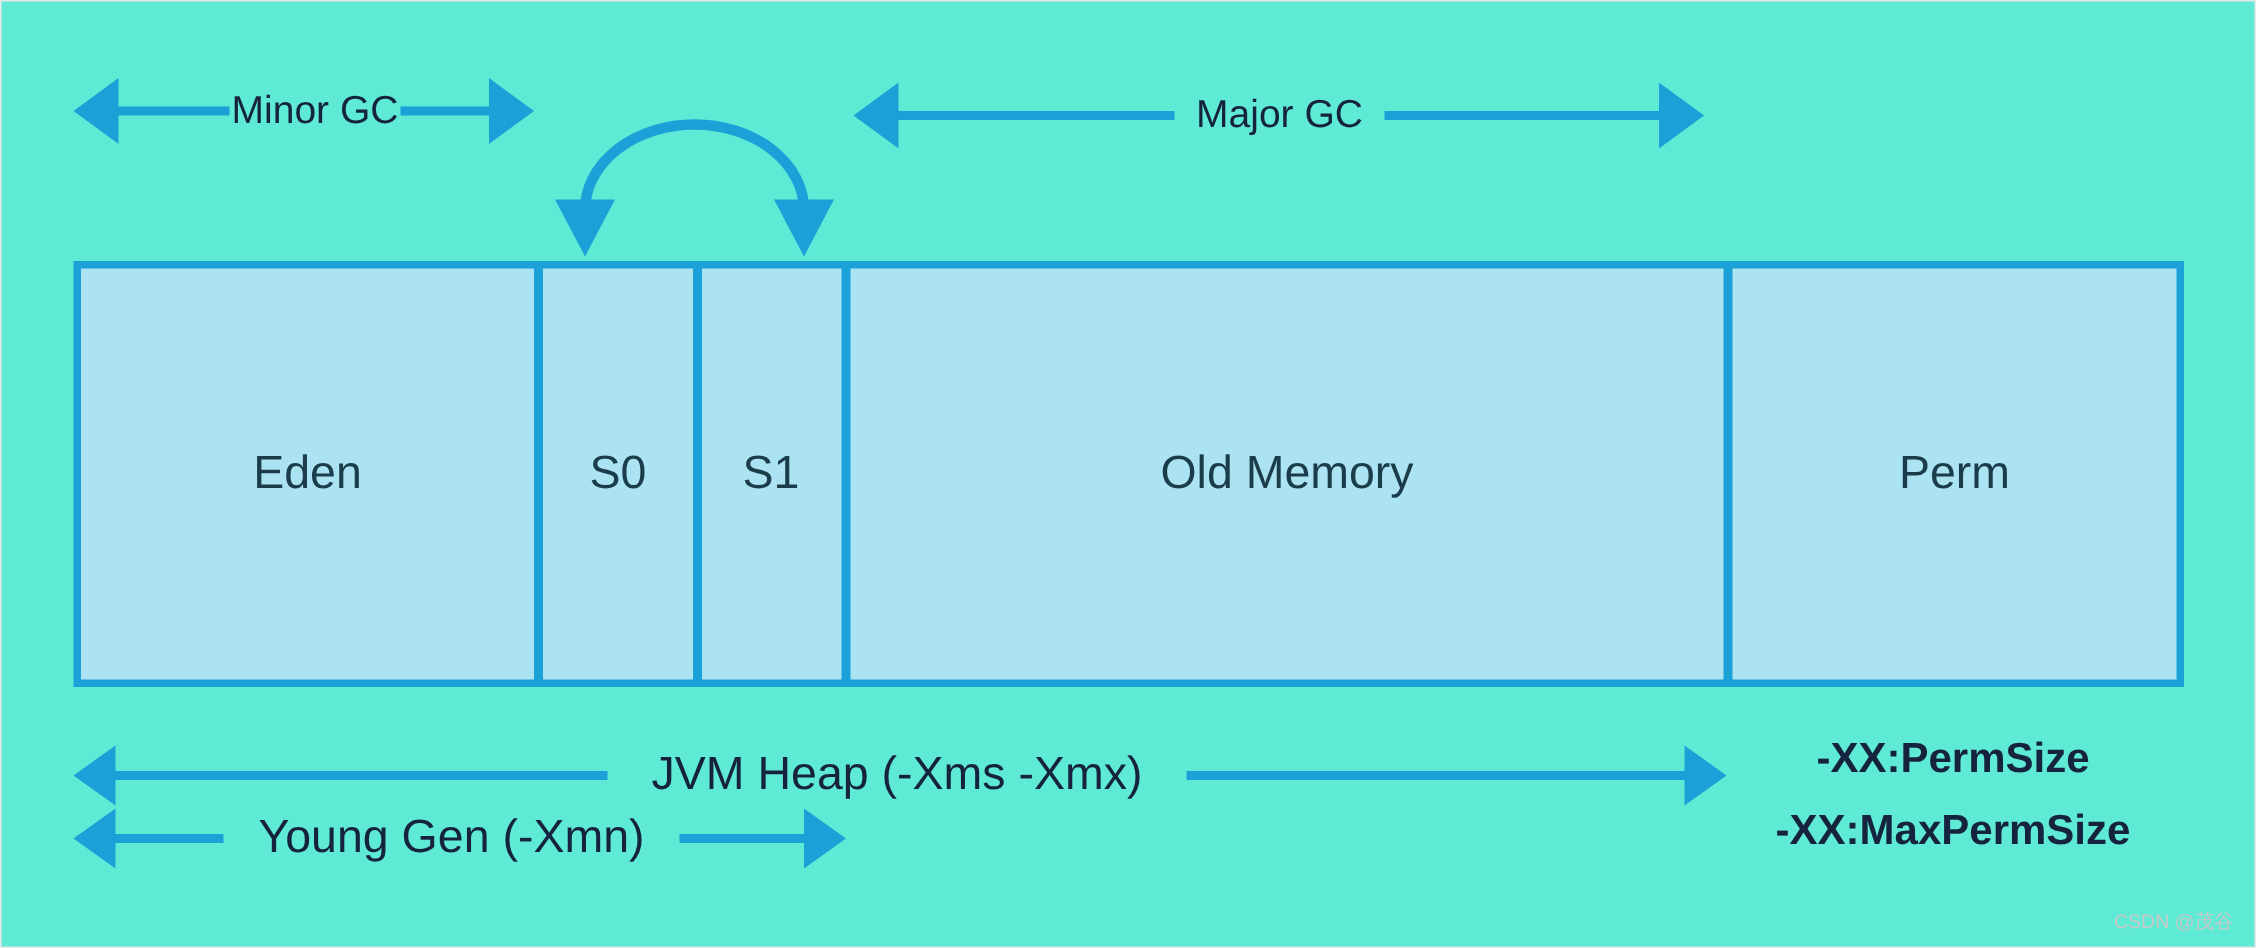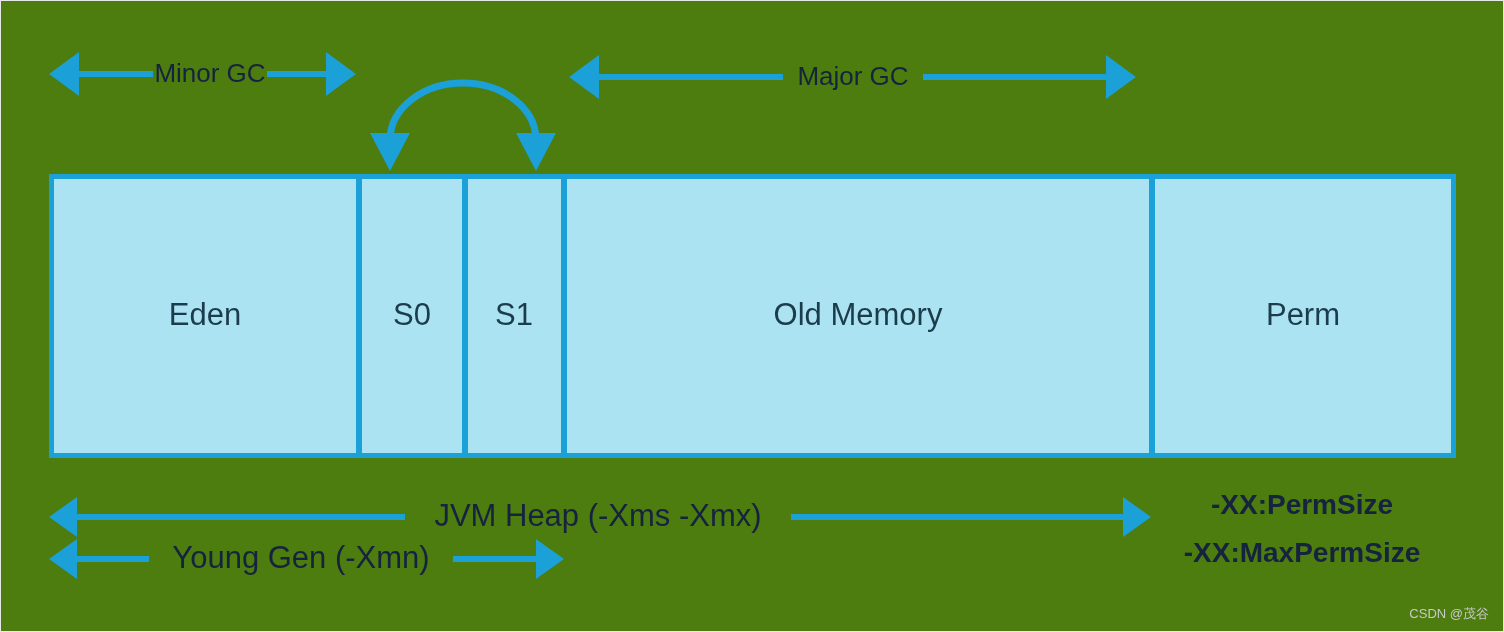--- a/index.html
+++ b/index.html
@@ -7,21 +7,21 @@
     padding: 0;
     background: #ffffff;
   }
   body {
     font-family: "Liberation Sans", sans-serif;
   }
   #canvas {
     position: relative;
     width: 1504px;
     height: 632px;
-    background: #4d7c0f;
+    background: #5eead4;
     border: 1px solid #e8e8e8;
     box-sizing: border-box;
     overflow: hidden;
   }
   #diagram-svg {
     position: absolute;
     left: 0;
     top: 0;
     width: 1504px;
     height: 632px;

